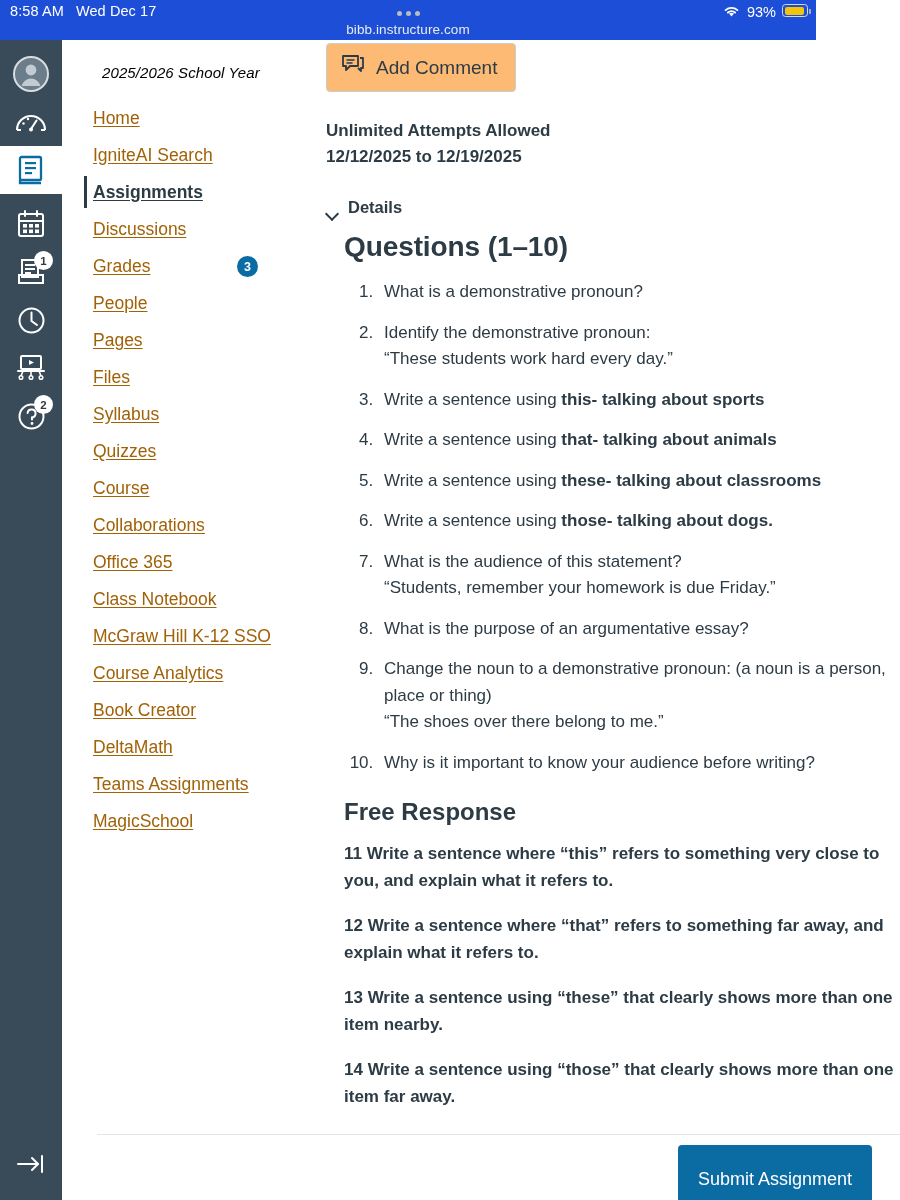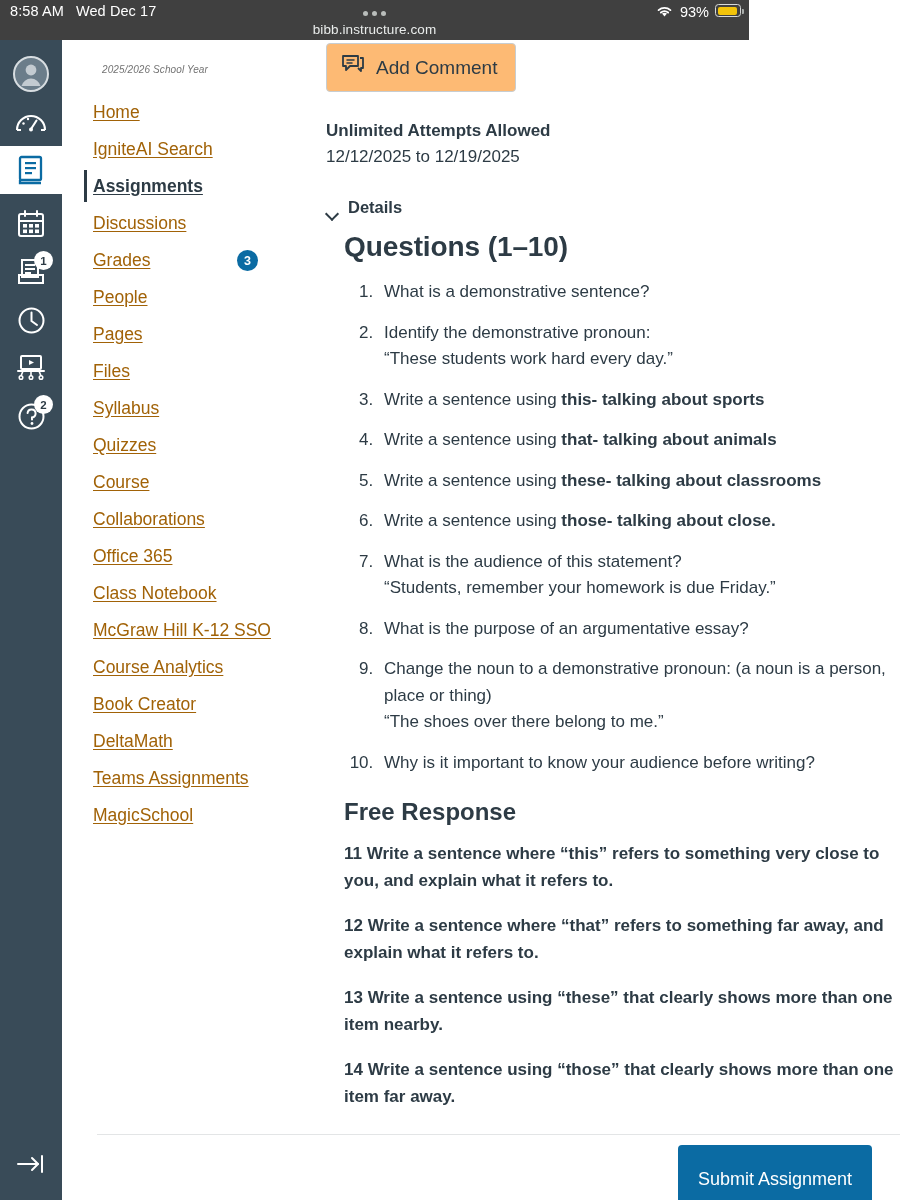--- a/index.html
+++ b/index.html
@@ -6,22 +6,22 @@
   html, body {
     width: 900px; height: 1200px;
     font-family: "Liberation Sans", sans-serif;
     background: #ffffff;
     overflow: hidden;
   }
 
   
   #status-bar {
     position: absolute; top: 0; left: 0;
-    width: 749px; height: 40px;
-    background: #404040;
+    width: 816px; height: 40px;
+    background: #1d4ed8;
     color: #ffffff;
   }
   .sb-left {
     position: absolute; left: 10px; top: 3px;
     font-size: 14.5px; letter-spacing: .1px;
     display: flex; gap: 12px; align-items: center;
   }
   .sb-center {
     position: absolute; left: 0; right: 0; top: 2px;
     text-align: center;
@@ -83,21 +83,21 @@
   }
 
   
   #course-nav {
     position: absolute; left: 62px; top: 40px;
     width: 258px; height: 1160px;
     background: #ffffff;
     padding-top: 24px;
   }
   #school-year {
-    font-size: 10px; font-style: italic; color: #737373;
+    font-size: 15px; font-style: italic; color: #000000;
     margin-left: 40px; margin-bottom: 18px; letter-spacing: .1px;
   }
   .nav-item {
     position: relative;
     padding: 7.5px 14px 7.5px 31px;
     min-height: 24px;
   }
   .nav-item a {
     font-size: 17.5px;
     color: #a16207;
@@ -141,21 +141,21 @@
     padding: 10px 18px 10px 14px;
     font-size: 19px;
     color: #2D3B45;
     cursor: pointer;
   }
   #attempts {
     margin-top: 26px;
     font-size: 17px; font-weight: 700; line-height: 26px;
   }
   #dates {
-    font-size: 17px; line-height: 26px;
+    font-size: 17px; line-height: 26px; font-weight: bold;
   }
   #details-row {
     margin-top: 28px;
     display: flex; align-items: flex-end; gap: 9px;
     font-size: 16.5px; font-weight: 700;
     cursor: pointer;
   }
   .chev {
     width: 13px; height: 8px; display: inline-block;
     position: relative;
@@ -392,26 +392,26 @@
   <div id="dates">12/12/2025 to 12/19/2025</div>
 
   <div id="details-row">
     <span class="chev"></span>
     <span>Details</span>
   </div>
 
   <div id="doc">
     <h1 class="sec">Questions (1–10)</h1>
     <ol id="qlist">
-        <li><span>What is a demonstrative sentence?</span></li>
+        <li><span>What is a demonstrative pronoun?</span></li>
         <li><span>Identify the demonstrative pronoun:</span><span class="quote">“These students work hard every day.”</span></li>
         <li><span>Write a sentence using </span><b>this- talking about sports</b></li>
         <li><span>Write a sentence using </span><b>that- talking about animals</b></li>
         <li><span>Write a sentence using </span><b>these- talking about classrooms</b></li>
-        <li><span>Write a sentence using </span><b>those- talking about close.</b></li>
+        <li><span>Write a sentence using </span><b>those- talking about dogs.</b></li>
         <li><span>What is the audience of this statement?</span><span class="quote">“Students, remember your homework is due Friday.”</span></li>
         <li><span>What is the purpose of an argumentative essay?</span></li>
         <li><span>Change the noun to a demonstrative pronoun: (a noun is a person, place or thing)</span><span class="quote">“The shoes over there belong to me.”</span></li>
         <li><span>Why is it important to know your audience before writing?</span></li>
       </ol>
     <h2 class="sec">Free Response</h2>
     <div id="free-list">
         <p>11 Write a sentence where “this” refers to something very close to you, and explain what it refers to.</p>
         <p>12 Write a sentence where “that” refers to something far away, and explain what it refers to.</p>
         <p>13 Write a sentence using “these” that clearly shows more than one item nearby.</p>

